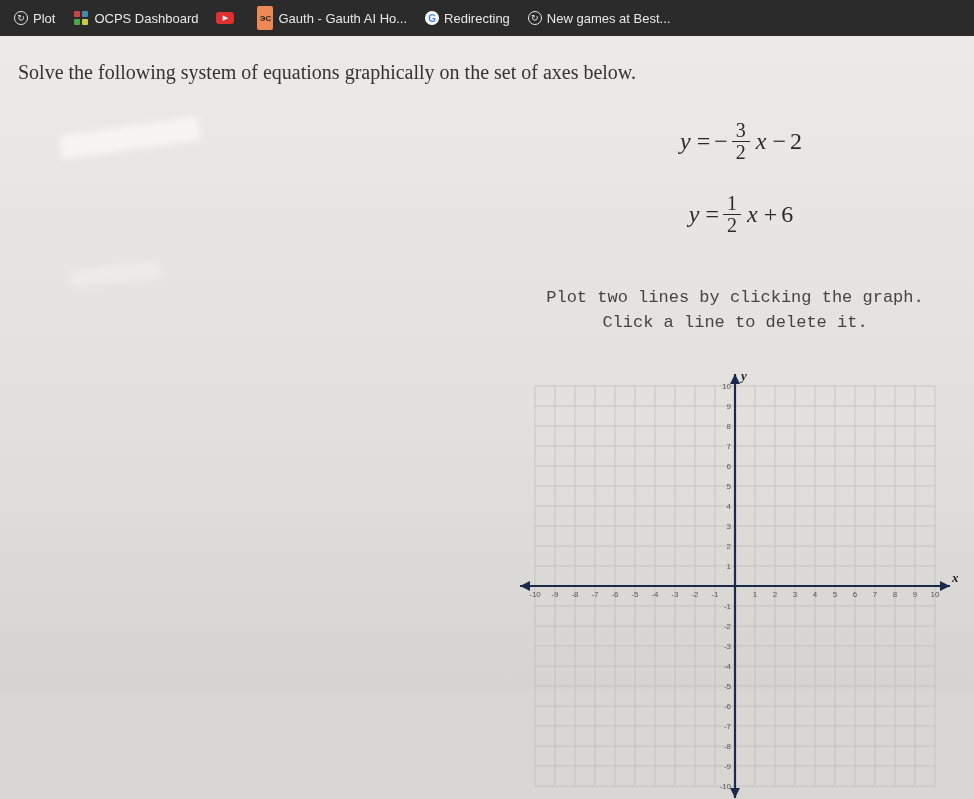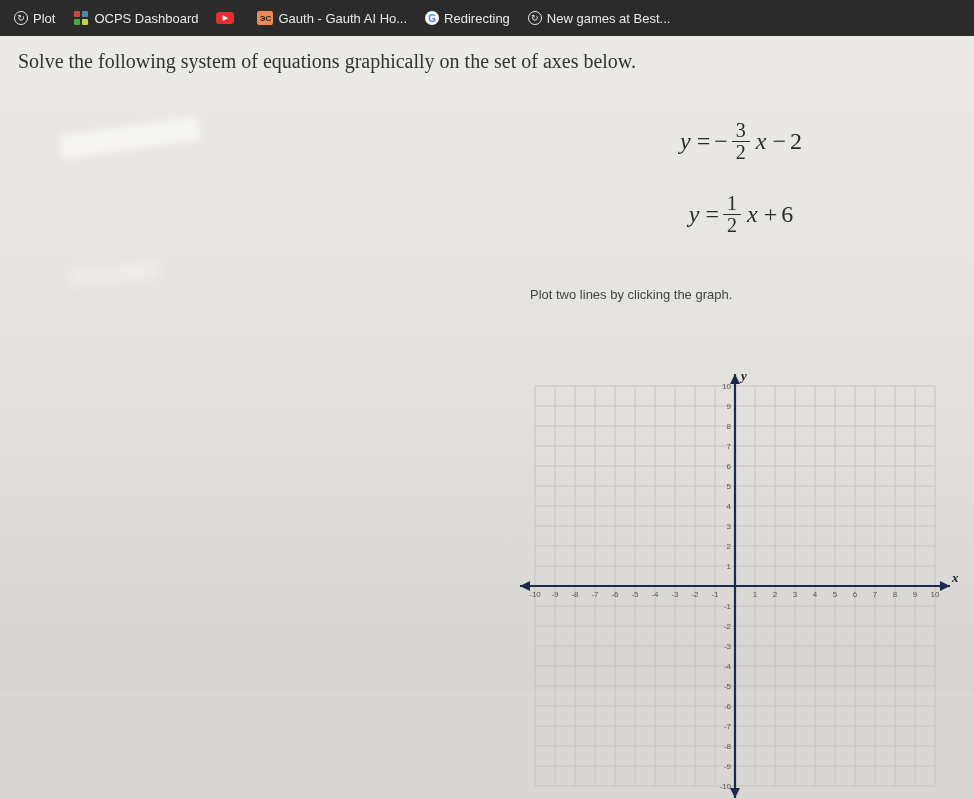--- a/index.html
+++ b/index.html
@@ -47,27 +47,27 @@
       display: grid;
       grid-template-columns: 6px 6px;
       grid-template-rows: 6px 6px;
       gap: 2px;
     }
     .icon-grid span { background: #c44; border-radius: 1px; }
     .icon-grid span:nth-child(2){ background:#48a;}
     .icon-grid span:nth-child(3){ background:#4a4;}
     .icon-grid span:nth-child(4){ background:#cc4;}
     .icon-yt { background:#e03030; color:#fff; width:18px; height:12px; border-radius:3px; font-size:7px;}
-    .icon-gauth { background:#e85; color:#222; width:16px; height:14px; border-radius:2px; font-weight:bold; font-size:8px;text-align:center;}
+    .icon-gauth { background:#e85; color:#222; width:16px; height:24px; border-radius:2px; font-weight:bold; font-size:8px;text-align:center;}
     .icon-g { background:#fff; color:#4285f4; width:14px; height:14px; border-radius:50%; font-weight:bold; font-size:10px;}
     
     .page-content {
       background: linear-gradient(180deg, #eceae6 0%, #e2e0dc 60%, #d6d4d0 100%);
       height: 655px;
-      padding: 14px 18px;
+      padding: 25px 18px;
       position: relative;
     }
     .instruction {
       font-family: Georgia, serif;
       font-size: 20px;
       color: #333;
       margin-bottom: 4px;
     }
     .equations {
       position: absolute;
@@ -95,22 +95,23 @@
     }
     .frac .num { border-bottom: 1.5px solid #2a2a2a; padding: 0 4px; }
     .frac .den { padding: 0 4px; }
     .var { font-style: italic; padding: 0 2px; }
     
     .plot-hint {
       position: absolute;
       left: 530px;
       top: 250px;
       width: 410px;
-      font-family: Liberation Sans, sans-serif;
-      font-size: 13px;
+      text-align: center;
+      font-family: Liberation Mono, monospace;
+      font-size: 17px;
       color: #444;
       line-height: 1.45;
     }
     
     .graph-wrap {
       position: absolute;
       left: 510px;
       top: 330px;
       width: 450px;
       height: 440px;
@@ -203,20 +204,21 @@
         <span class="den">2</span>
       </span>
       <span class="var">x</span>
       <span>+</span>
       <span>6</span>
     </div>
   </div>
 
   <div class="plot-hint">
     <div>Plot two lines by clicking the graph.</div>
+    <div>Click a line to delete it.</div>
   </div>
 
   <div class="graph-wrap">
     <svg class="graph" viewBox="0 0 450 440">
       <g id="grid-group">
           <line x1="25" x2="25" y1="20" y2="420" stroke="#bdbab4" stroke-width="0.7"></line>
           <line x1="45" x2="45" y1="20" y2="420" stroke="#bdbab4" stroke-width="0.7"></line>
           <line x1="65" x2="65" y1="20" y2="420" stroke="#bdbab4" stroke-width="0.7"></line>
           <line x1="85" x2="85" y1="20" y2="420" stroke="#bdbab4" stroke-width="0.7"></line>
           <line x1="105" x2="105" y1="20" y2="420" stroke="#bdbab4" stroke-width="0.7"></line>

